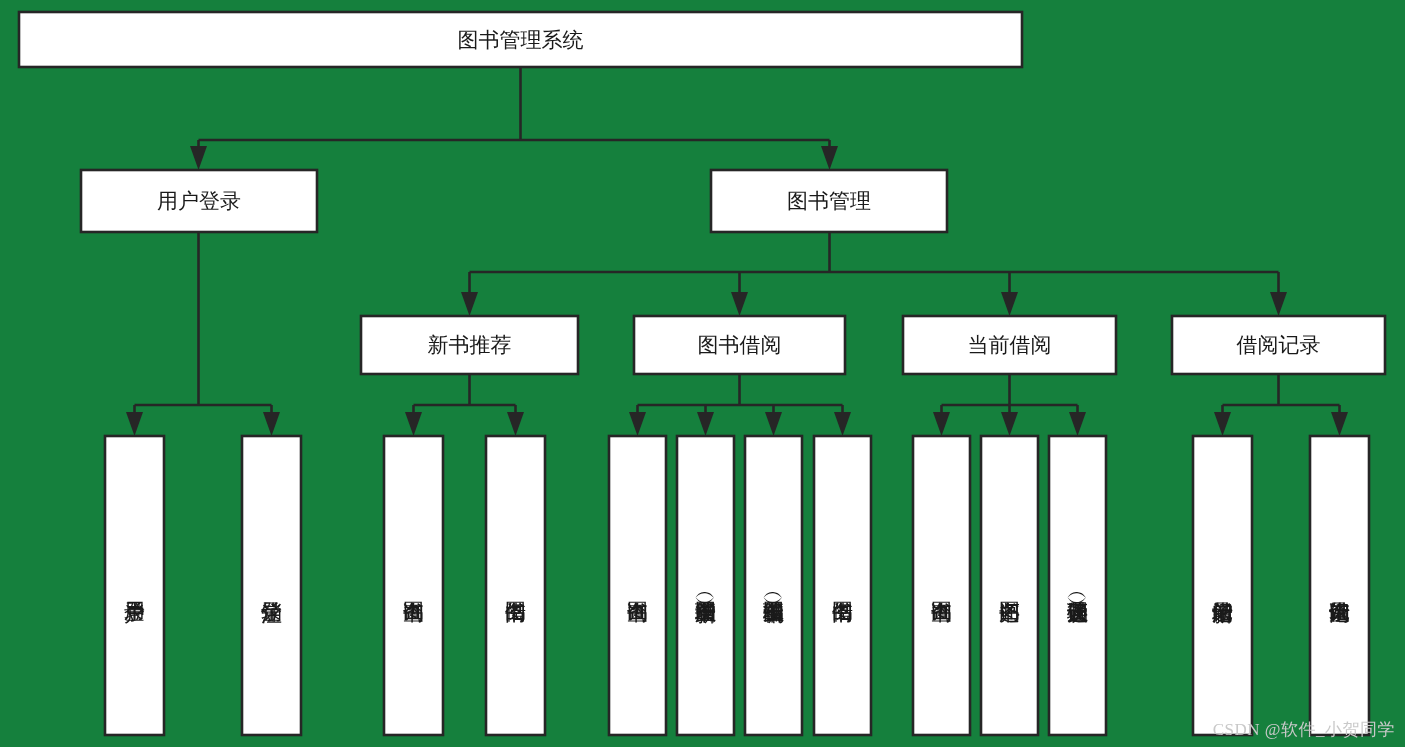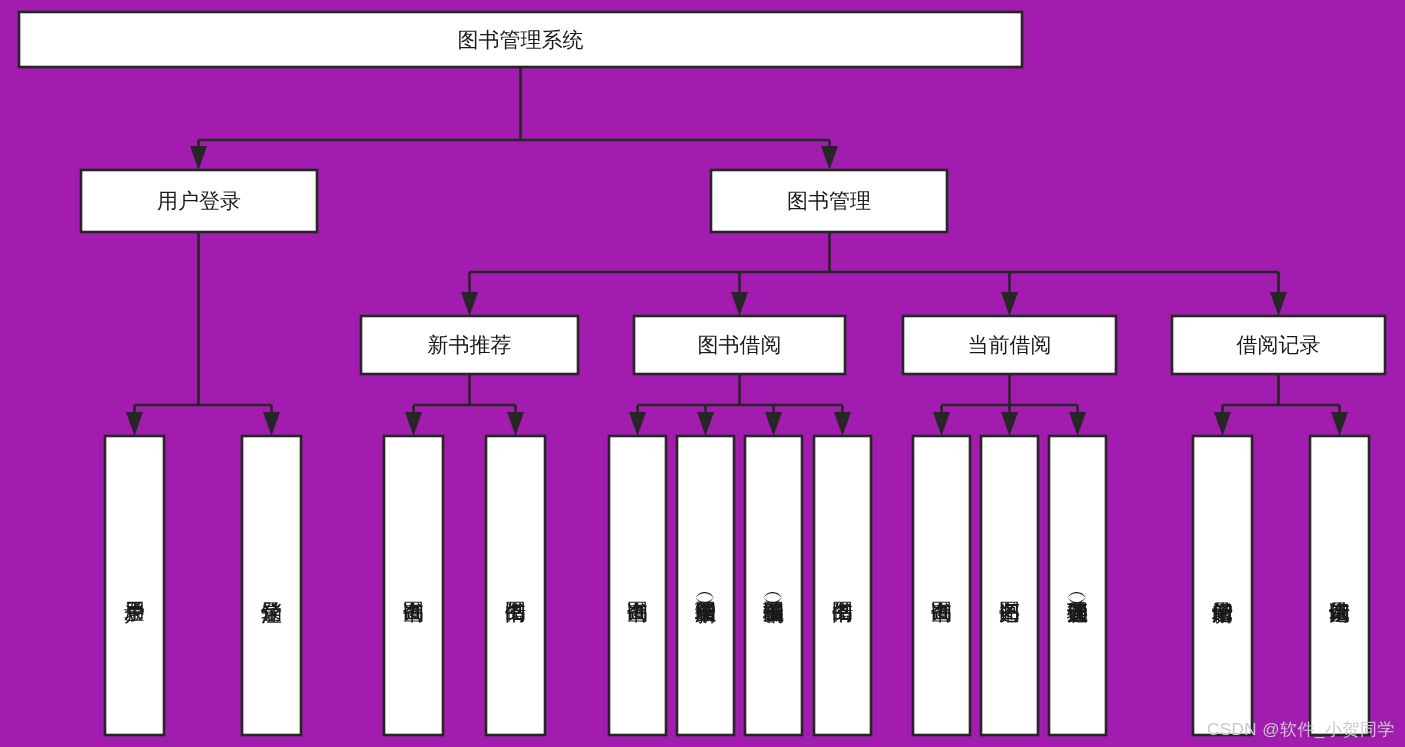--- a/index.html
+++ b/index.html
@@ -11,21 +11,21 @@
   body {
     width: 1405px;
     height: 747px;
     font-family: "DejaVu Sans", "Liberation Sans", sans-serif;
     overflow: hidden;
   }
   #diagram-root {
     position: relative;
     width: 1405px;
     height: 747px;
-    background: #a21caf;
+    background: #15803d;
   }
   svg#flow-svg {
     position: absolute;
     left: 0;
     top: 0;
     width: 1405px;
     height: 747px;
     display: block;
   }
   .node-rect {
@@ -55,21 +55,21 @@
     stroke-linecap: butt;
   }
   .arrow-head {
     fill: #262626;
     stroke: none;
   }
   .watermark {
     position: absolute;
     right: 10px;
     bottom: 6px;
-    font-family: Liberation Sans, sans-serif;
+    font-family: Liberation Serif, serif;
     font-size: 17px;
     color: #c9c9c9;
     letter-spacing: 0.5px;
     white-space: nowrap;
     user-select: none;
   }
 </style>
 </head>
 <body>
 

